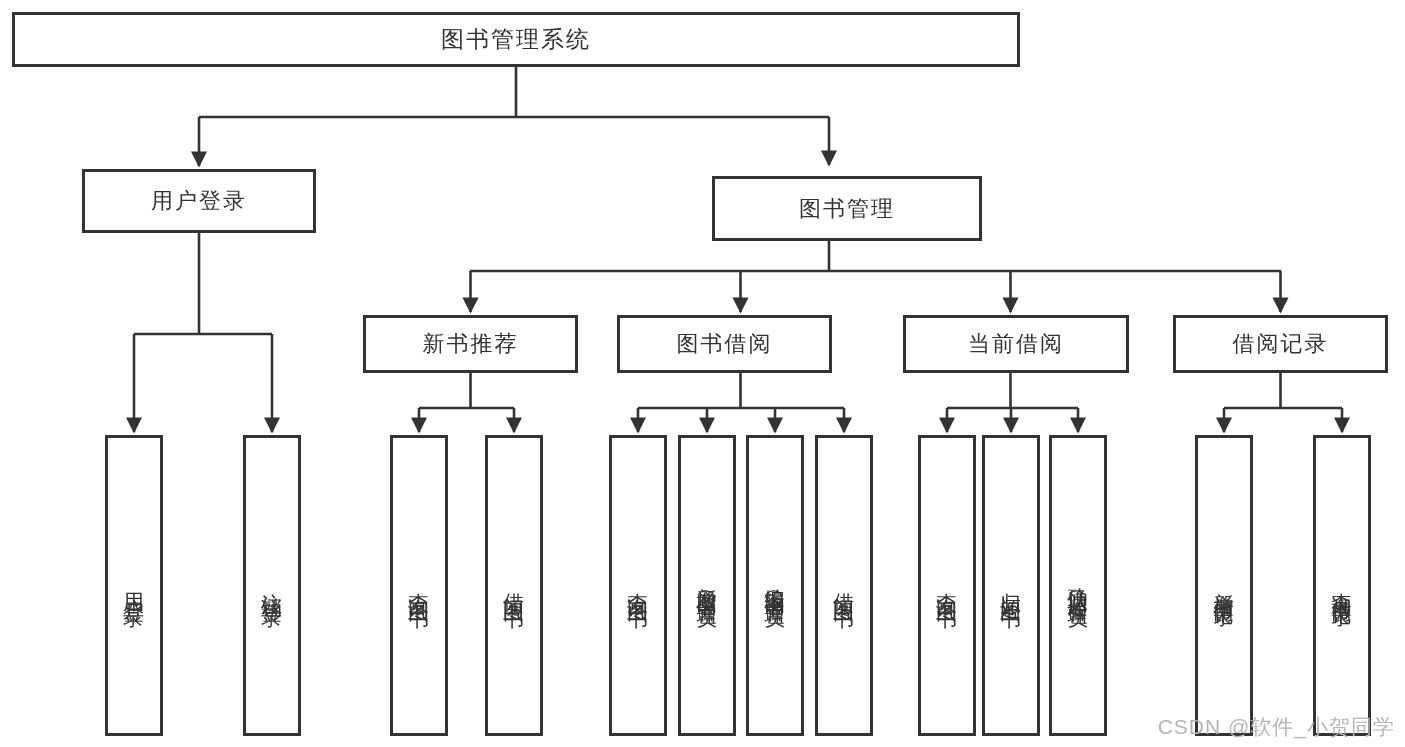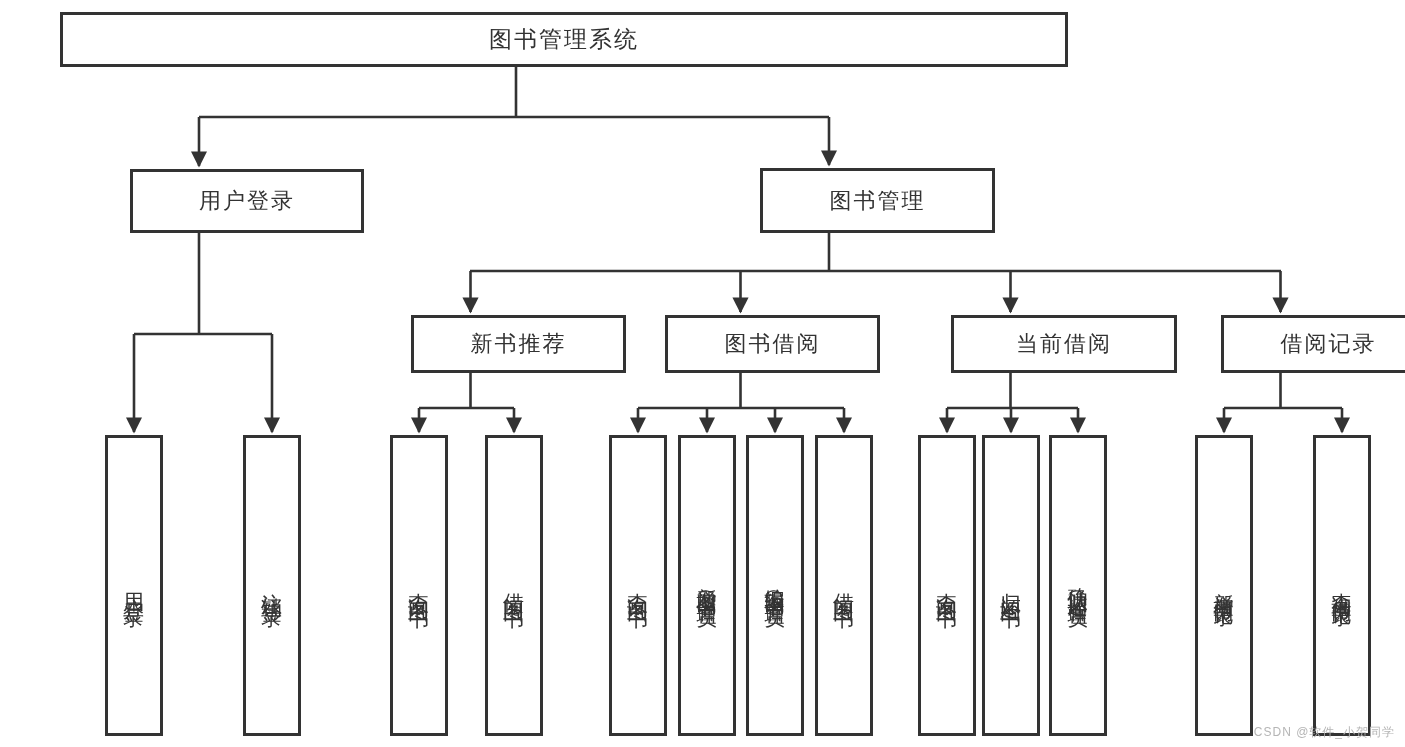--- a/index.html
+++ b/index.html
@@ -33,41 +33,40 @@
     border: 3px solid #333333;
     display: flex;
     align-items: center;
     justify-content: center;
     color: #333333;
   }
   .hnode {
     font-size: 22px;
     letter-spacing: 2px;
     white-space: nowrap;
-    margin-left: 48px;
   }
   .root-node { font-size: 23px; }
   .vnode {
     top: 435px;
     width: 58px;
     height: 301px;
   }
   .vnode span {
     writing-mode: vertical-rl;
     text-orientation: upright;
     font-size: 21px;
     line-height: 1;
     letter-spacing: 5px;
   }
   .vnode.long span { letter-spacing: 3px; font-size: 20px; }
   .watermark {
     position: absolute;
     right: 10px;
     bottom: 6px;
-    font-size: 12px;
+    font-size: 21px;
     letter-spacing: 1px;
     color: #b5b5b5;
     white-space: nowrap;
   }
 </style>
 </head>
 <body>
 
 <div class="stage">
 
@@ -126,21 +125,21 @@
     </g>
   </svg>
 
   <div class="node hnode root-node" style="left:12px; top:12px; width:1008px; height:55px;">
     <span>图书管理系统</span>
   </div>
 
   <div class="node hnode" style="left:82px; top:169px; width:234px; height:64px;">
     <span>用户登录</span>
   </div>
-  <div class="node hnode" style="left:712px; top:168px; width:235px; height:65px;">
+  <div class="node hnode" style="left:712px; top:176px; width:270px; height:65px;">
     <span>图书管理</span>
   </div>
 
   <div class="node hnode" style="left:363px; top:315px; width:215px; height:58px;">
     <span>新书推荐</span>
   </div>
   <div class="node hnode" style="left:617px; top:315px; width:215px; height:58px;">
     <span>图书借阅</span>
   </div>
   <div class="node hnode" style="left:903px; top:315px; width:226px; height:58px;">

